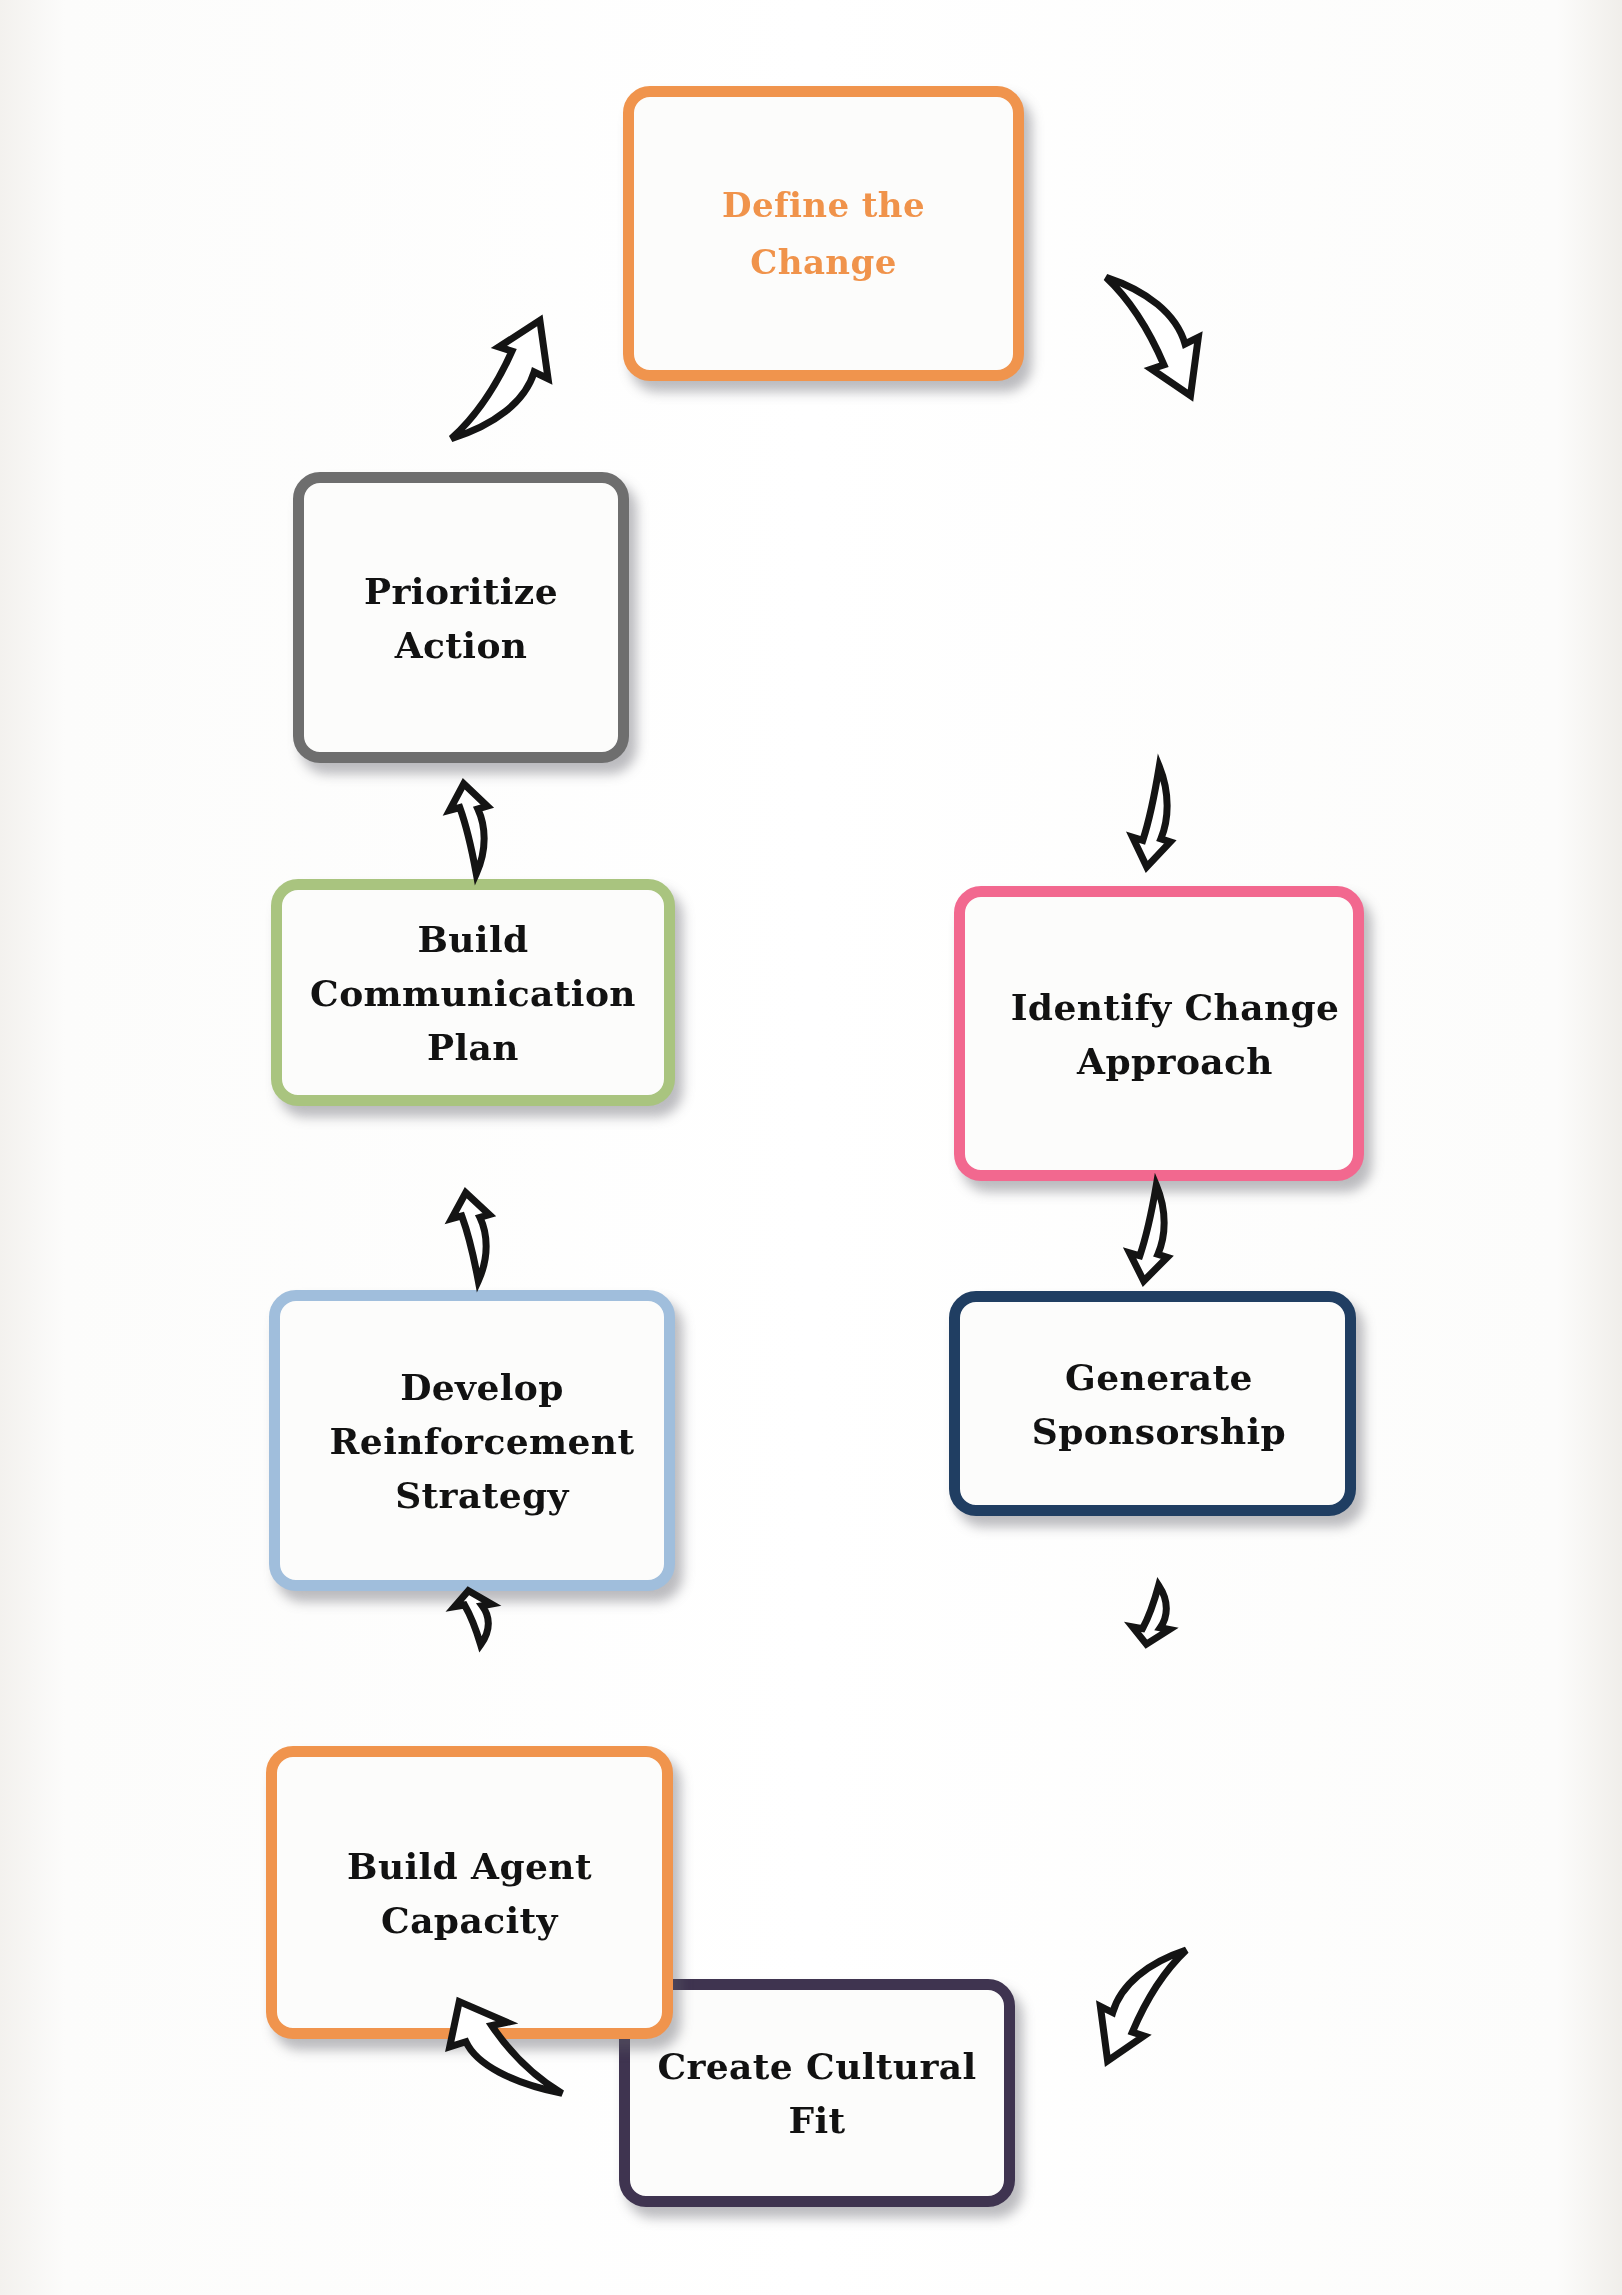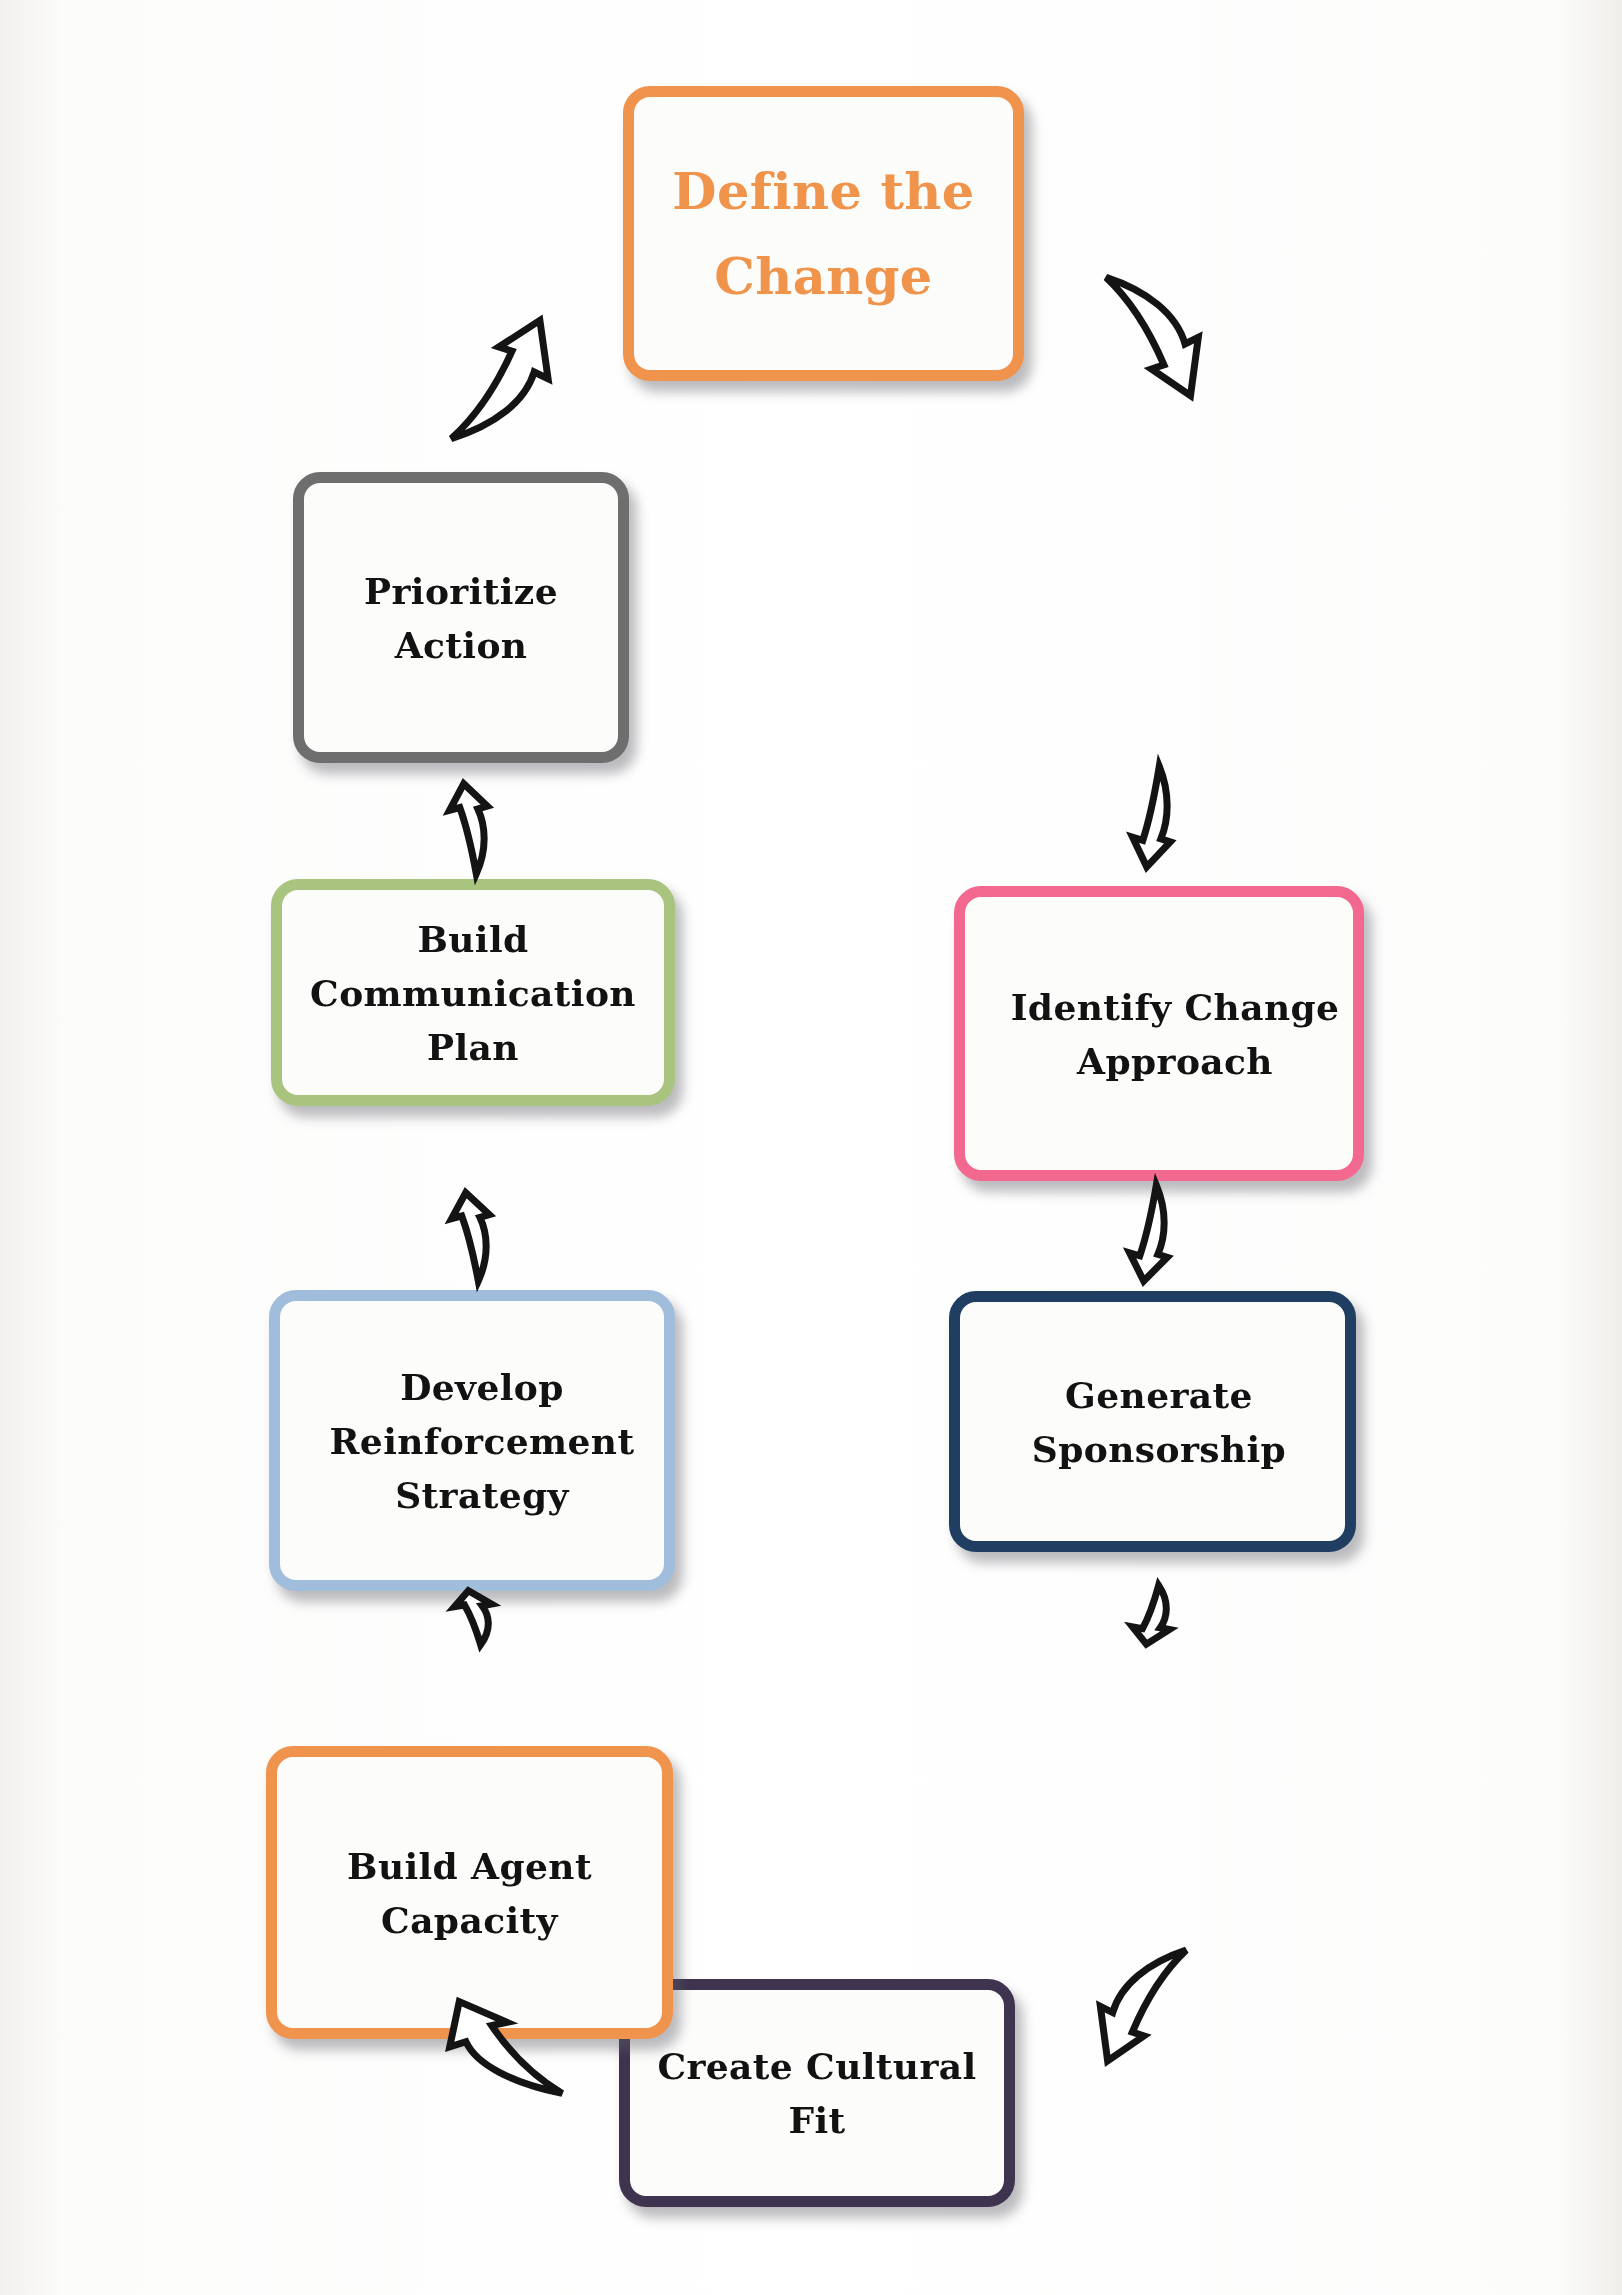--- a/index.html
+++ b/index.html
@@ -33,31 +33,31 @@
   .box .label {
     white-space: pre-line;
     font-weight: 700;
     font-size: 36px;
     line-height: 1.5;
     color: #121212;
     letter-spacing: 0.4px;
     padding: 0 6.3px;
   }
   .box.b-define .label {
-    font-size: 51px;
+    font-size: 34px;
     line-height: 1.65;
   }
   
   .b-define   { left: 623px;  top: 86px;  width: 401px; height: 295px; }
   .b-prioritize { left: 293px; top: 472px; width: 336px; height: 291px; }
   .b-assess   { left: 965px; top: 467px;  width: 409px; height: 287px; }
   .b-comm     { left: 271px;  top: 879px; width: 404px; height: 227px; }
   .b-identify { left: 954px; top: 886px; width: 410px; height: 295px; }
   .b-reinf    { left: 269px;  top: 1290px; width: 406px; height: 301px; }
-  .b-generate { left: 949px; top: 1291px; width: 407px; height: 261px; padding-left: 13px; }
+  .b-generate { left: 949px; top: 1291px; width: 407px; height: 225px; padding-left: 13px; }
   .b-agent    { left: 266px;  top: 1746px; width: 407px; height: 293px; }
   .b-target   { left: 949px; top: 1649px; width: 406px; height: 295px; }
   .b-cultural { left: 619px;  top: 1979px; width: 396px; height: 228px; }
   
   .arrow {
     position: absolute;
   }
   .arrow svg {
     display: block;
     width: 100%;

